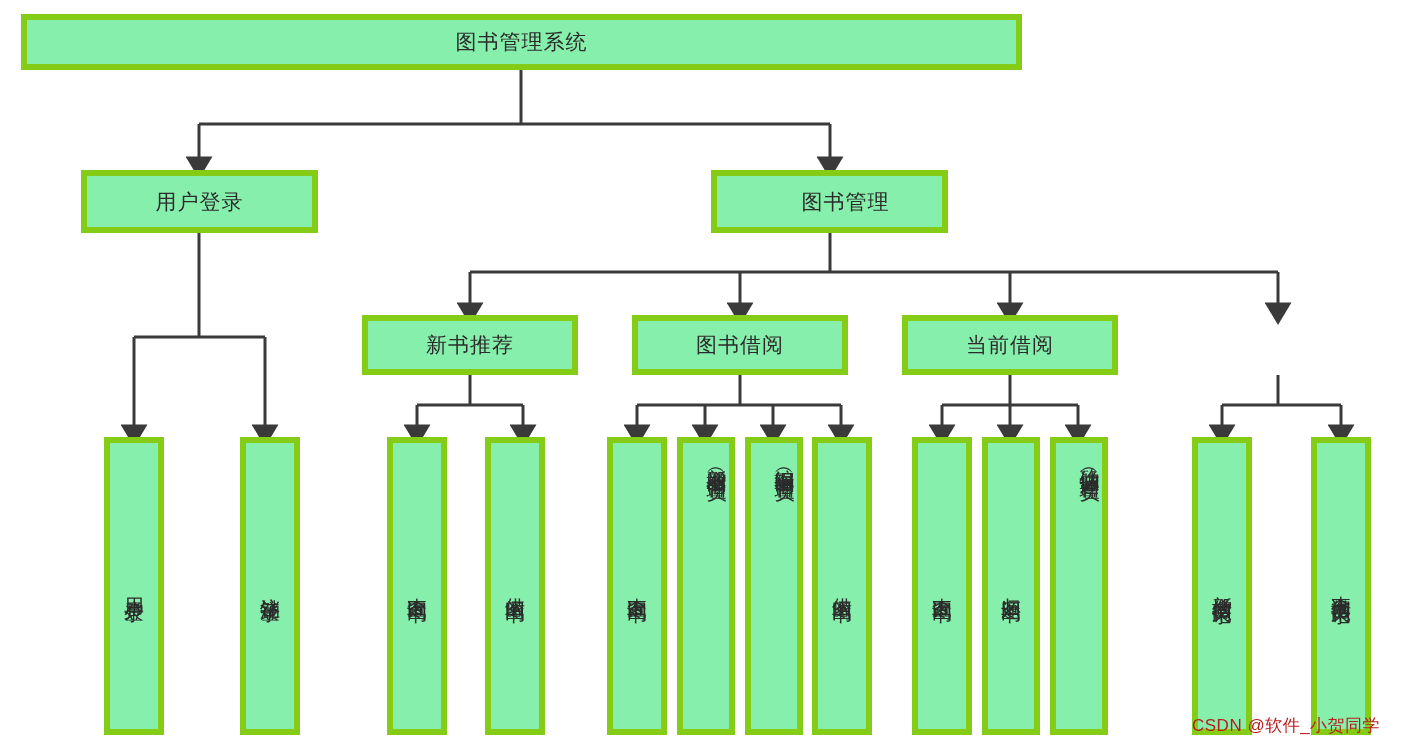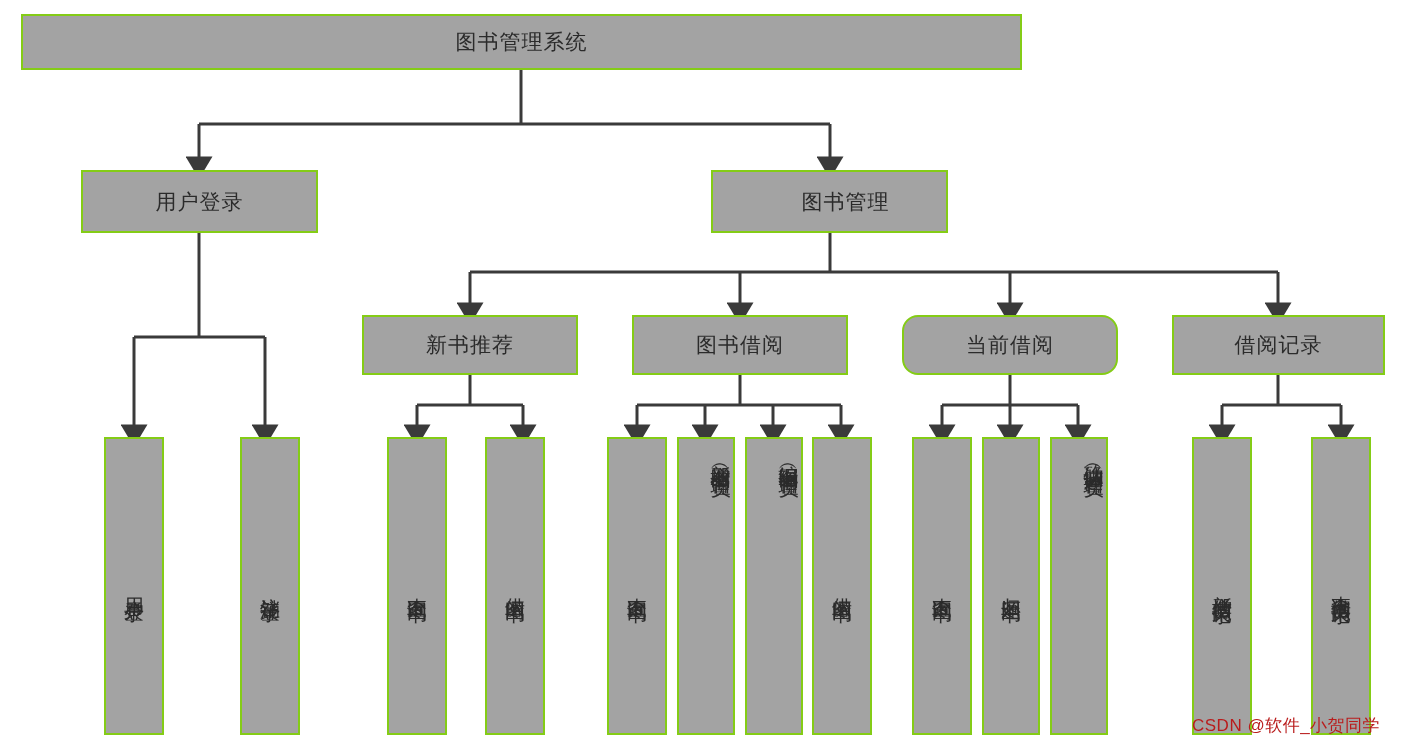--- a/index.html
+++ b/index.html
@@ -7,22 +7,22 @@
     width:1405px;height:747px;
     background:#ffffff;
     font-family:"Liberation Sans","DejaVu Sans",sans-serif;
     overflow:hidden;
     position:relative;
   }
   #diagram{position:absolute;left:0;top:0;width:1405px;height:747px;}
   .node{
     position:absolute;
     box-sizing:border-box;
-    border:2px solid #84cc16;
-    background:#a3a3a3;
+    border:6px solid #84cc16;
+    background:#86efac;
     color:#2b2b2b;
     display:flex;
     align-items:center;
     justify-content:center;
     text-align:center;
   }
   .node.h{
     font-size:21px;
     letter-spacing:1px;
     line-height:1.2;
@@ -117,27 +117,24 @@
   </div>
 
   <div class="node h" style="left:632px;top:315px;width:216px;height:60px;">
     <span class="lbl">图书借阅</span>
   </div>
 
   <div class="node h" style="left:362px;top:315px;width:216px;height:60px;">
     <span class="lbl">新书推荐</span>
   </div>
 
-  <div class="node h" style="left:902px;top:315px;width:216px;height:60px;border-radius:16px;">
+  <div class="node h" style="left:902px;top:315px;width:216px;height:60px;">
     <span class="lbl">当前借阅</span>
   </div>
 
-  <div class="node h" style="left:1172px;top:315px;width:213px;height:60px;">
-    <span class="lbl">借阅记录</span>
-  </div>
 
   <div class="node v mid" style="left:104px;top:437px;width:60px;height:298px;">
     <span class="lbl">用户登录</span>
   </div>
 
   <div class="node v mid" style="left:240px;top:437px;width:60px;height:298px;">
     <span class="lbl">注销登录</span>
   </div>
 
   <div class="node v mid" style="left:387px;top:437px;width:60px;height:298px;">

